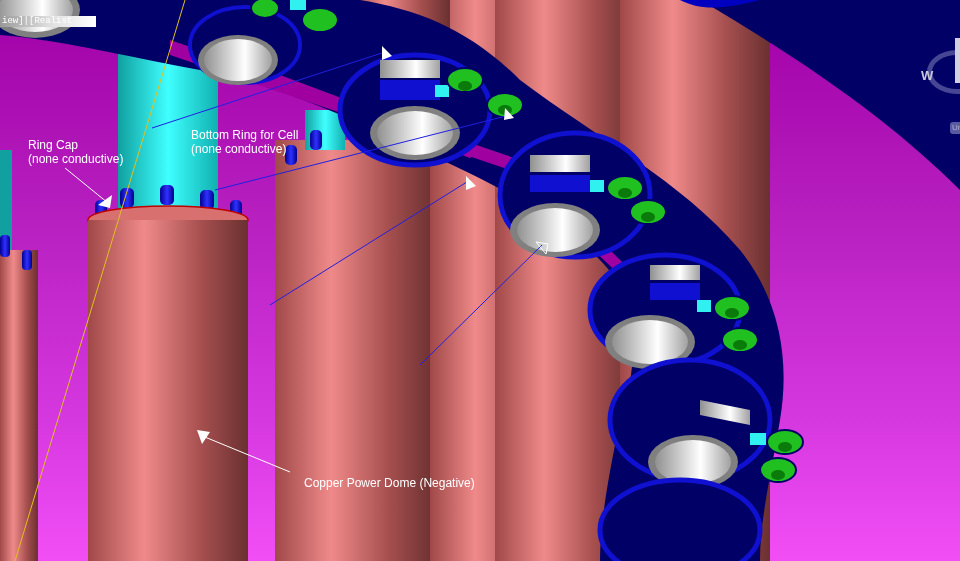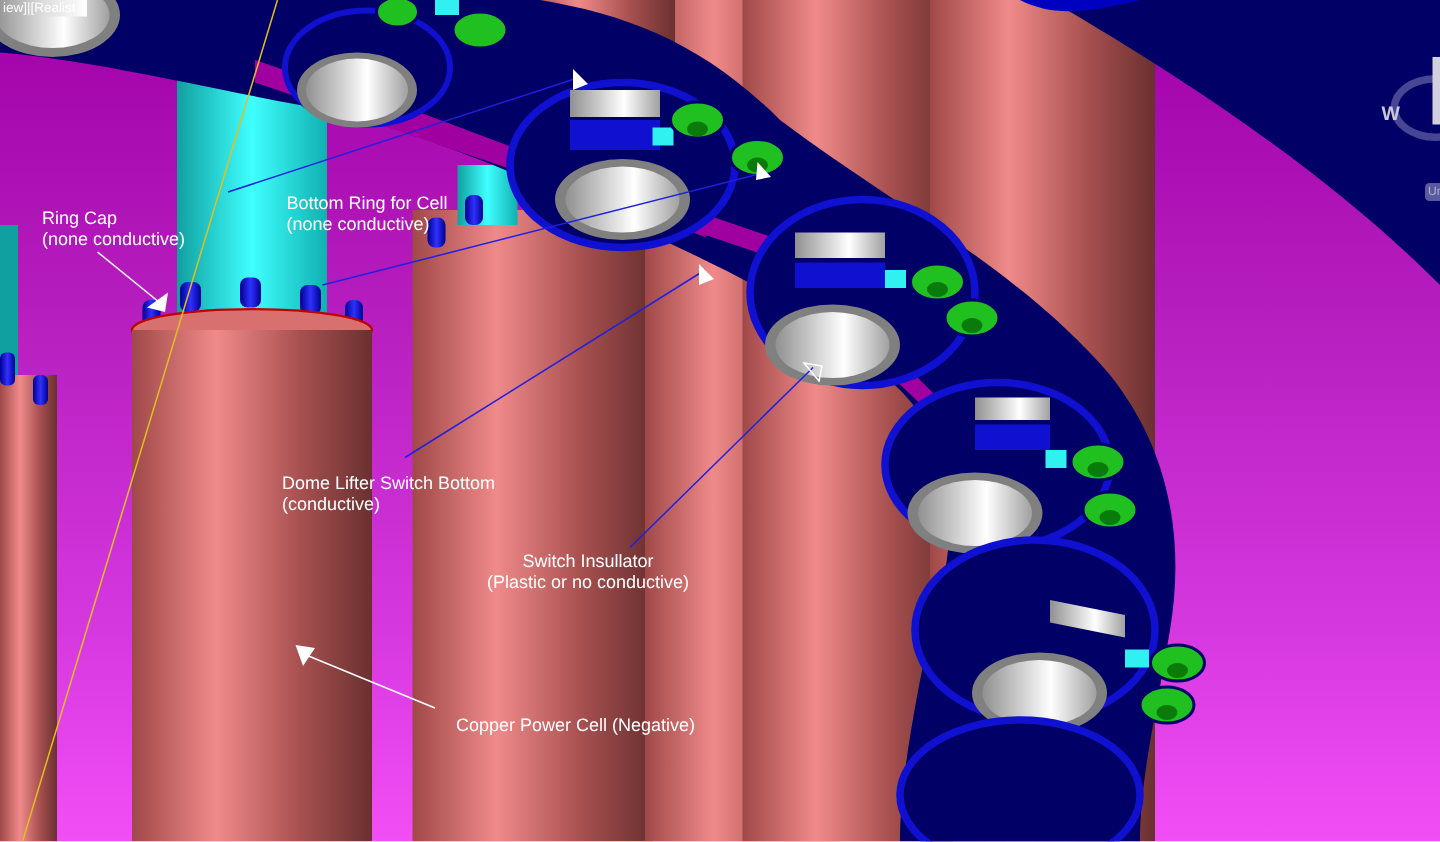--- a/index.html
+++ b/index.html
@@ -3,22 +3,22 @@
 <meta charset="utf-8">
 <style>
   html, body { margin:0; padding:0; }
   body { width:960px; height:561px; overflow:hidden; position:relative;
          font-family:"Liberation Sans", sans-serif; }
   #viewport { position:absolute; left:0; top:0; width:960px; height:561px; overflow:hidden;
               background: linear-gradient(180deg, #a000a8 0%, #b820c0 40%, #d638e0 75%, #f24ef6 100%); }
   svg.scene { position:absolute; left:0; top:0; }
   .label { position:absolute; color:#ffffff; font-size:12px; line-height:14px; white-space:nowrap; }
   .label.center { text-align:center; }
-  .viewtab { position:absolute; left:0; top:0; font-size:9px; color:#fff; background:linear-gradient(90deg,#999,#ddd,#fff);
-             padding:0 8px 0 2px; height:11px; line-height:11px; font-family:Liberation Sans, sans-serif; }
+  .viewtab { position:absolute; left:0; top:16px; font-size:9px; color:#fff; background:linear-gradient(90deg,#999,#ddd,#fff);
+             padding:0 24px 0 2px; height:11px; line-height:11px; font-family:Liberation Mono, monospace; }
   .viewcube-w { position:absolute; left:921px; top:68px; color:#c8c8d8; font-weight:bold; font-size:13px; }
   .viewcube-ring { position:absolute; left:927px; top:50px; width:60px; height:44px; border-radius:50%;
                    border:5px solid rgba(100,100,170,0.7); box-sizing:border-box; }
   .viewcube-face { position:absolute; left:955px; top:38px; width:8px; height:45px; background:#d0d0e0; }
   .viewcube-unlock { position:absolute; left:950px; top:122px; width:14px; height:12px; border-radius:3px;
                      background:#5a5aa0; color:#b0b0d0; font-size:8px; line-height:12px; padding-left:2px; }
 </style>
 </head>
 <body>
 
@@ -184,27 +184,19 @@
     <div>Ring Cap</div>
     <div>(none conductive)</div>
   </div>
 
   <div class="label" style="left:151px; top:128px;margin-left:40px;">
     <div>Bottom Ring for Cell</div>
     <div>(none conductive)</div>
   </div>
 
 
-  <div class="label" style="left:188px; top:315px;">
-    <div>Dome Lifter Switch Bottom</div>
-    <div>(conductive)</div>
+
+
+  <div class="label" style="left:304px; top:476px;">
+    <div>Copper Power Dome (Negative)</div>
   </div>
 
-  <div class="label center" style="left:318px; top:367px; width:148px;">
-    <div>Switch Insullator</div>
-    <div>(Plastic or no conductive)</div>
-  </div>
-
-  <div class="label" style="left:304px; top:476px;">
-    <div>Copper Power Cell (Negative)</div>
-  </div>
-
 </div>
 
 </body></html>

